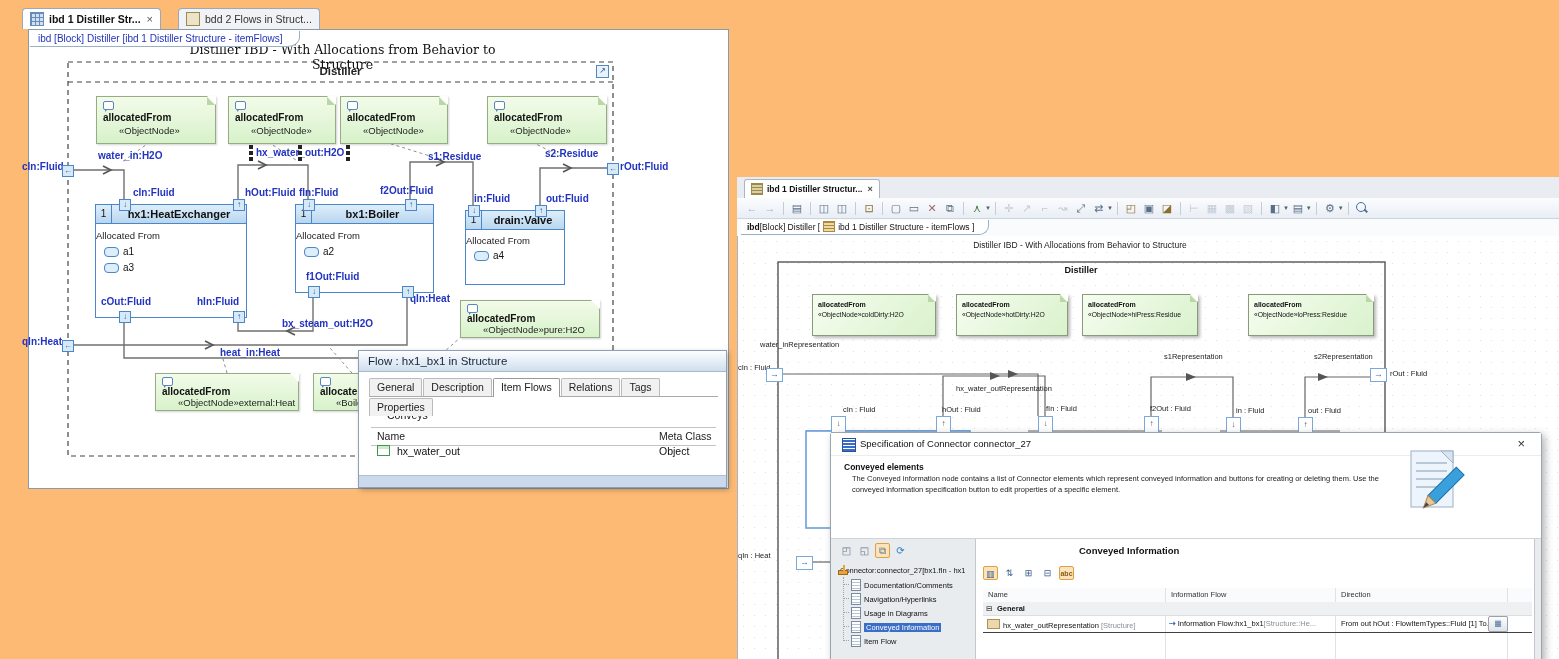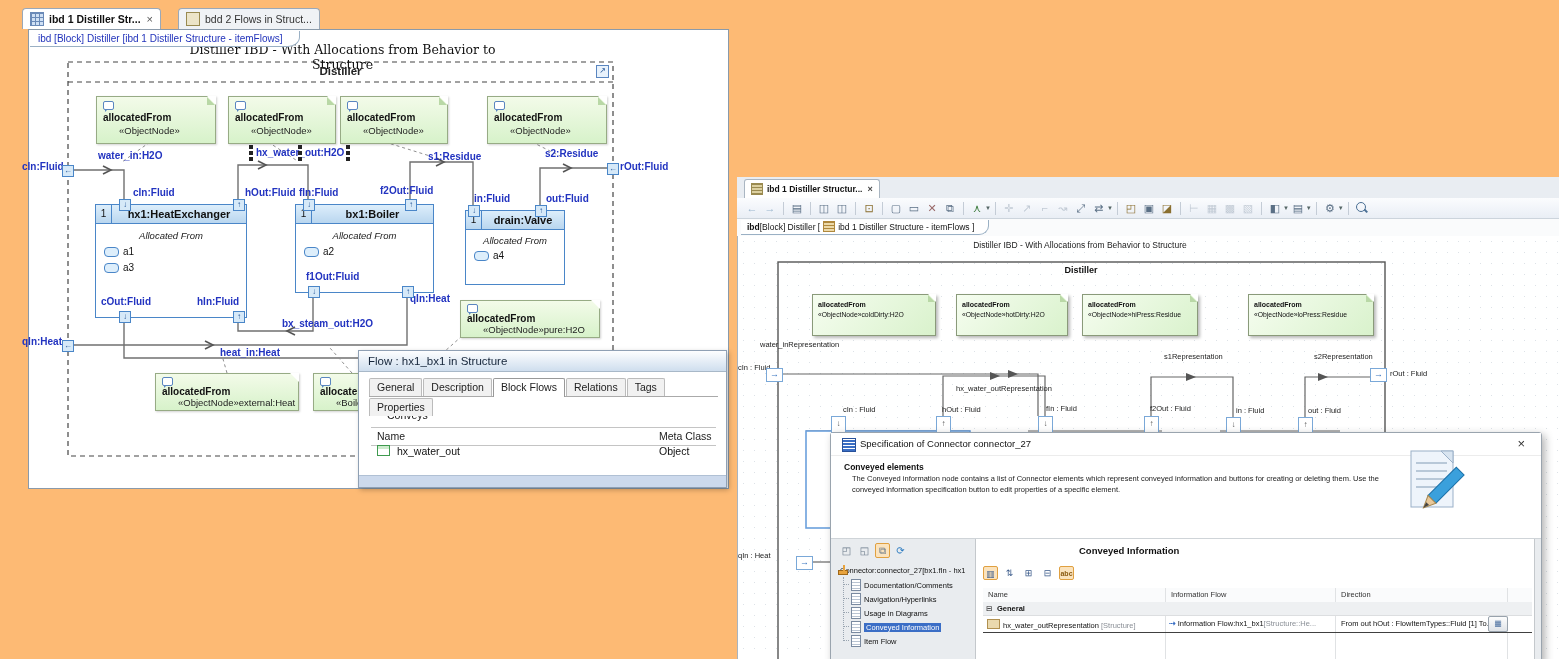--- a/index.html
+++ b/index.html
@@ -42,21 +42,21 @@
   .bub:after{content:"";position:absolute;left:1px;bottom:-3px;width:0;height:0;
          border-top:3px solid #5a86c0;border-right:3px solid transparent;}
   .noteL .nt{position:absolute;left:6px;top:15px;font-size:10px;font-weight:bold;color:#111;white-space:nowrap;}
   .noteL .ns{position:absolute;left:6px;top:28px;font-size:9.5px;color:#222;white-space:nowrap;margin-left:16px;}
   .noteL.small .nt{top:12px;} .noteL.small .ns{top:23px;}
 
   .blk{position:absolute;z-index:4;background:#fff;border:1px solid #4a86c8;}
   .bhead{display:flex;height:18px;background:linear-gradient(#ddeefb,#b9d6ef);border-bottom:1px solid #4a86c8;}
   .bmult{width:15px;border-right:1px solid #4a86c8;font-size:10px;text-align:center;line-height:18px;}
   .bname{flex:1;text-align:center;font-weight:bold;font-size:11px;line-height:18px;}
-  .bcomp{position:absolute;left:0;right:0;font-size:9.5px;font-style:italic;text-align:center;color:#222;}
+  .bcomp{position:absolute;left:0;right:0;font-size:9.5px;text-align:left;color:#222;}
   .bitem{position:absolute;font-size:10px;color:#111;display:flex;align-items:center;}
   .oval{display:inline-block;width:13px;height:8px;border:1px solid #4a86c8;border-radius:4px;
         background:#ddeefb;margin-right:4px;}
   .portL{position:absolute;z-index:5;width:10px;height:10px;background:#d6e9f8;border:1px solid #4a86c8;
         font-size:8px;line-height:9px;text-align:center;color:#2a5a9a;}
 
   
   #flowdlg{position:absolute;left:358px;top:350px;width:367px;height:136px;z-index:20;
         background:#fff;border:1px solid #8fa0b4;box-shadow:2px 2px 5px rgba(0,0,0,.25);}
   #flowdlg .dtitle{height:20px;background:linear-gradient(#fdfeff,#cfdeee);border-bottom:1px solid #a8b8c8;
@@ -338,21 +338,21 @@
   <div class="hdl" style="left:298px;top:145px;"></div>
   <div class="hdl" style="left:298px;top:151px;"></div>
   <div class="hdl" style="left:298px;top:157px;"></div>
   <div class="hdl" style="left:346px;top:145px;"></div>
   <div class="hdl" style="left:346px;top:151px;"></div>
   <div class="hdl" style="left:346px;top:157px;"></div>
 
   <div id="flowdlg">
     <div class="dtitle">Flow : hx1_bx1 in Structure</div>
     <div class="ftabs">
-      <span class="ftab">General</span><span class="ftab">Description</span><span class="ftab active">Block Flows</span><span class="ftab">Relations</span><span class="ftab">Tags</span><span class="ftab">Properties</span>
+      <span class="ftab">General</span><span class="ftab">Description</span><span class="ftab active">Item Flows</span><span class="ftab">Relations</span><span class="ftab">Tags</span><span class="ftab">Properties</span>
     </div>
     <div class="conveys">Conveys</div>
     <div class="thead">
       <span style="position:absolute;left:6px;top:2px;">Name</span>
       <span style="position:absolute;left:288px;top:2px;">Meta Class</span>
     </div>
     <div class="trow">
       <span class="tico"></span>
       <span>hx_water_out</span>
       <span style="position:absolute;left:288px;">Object</span>

